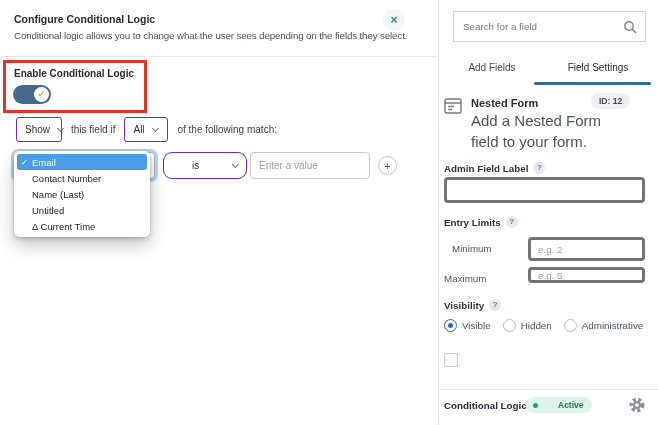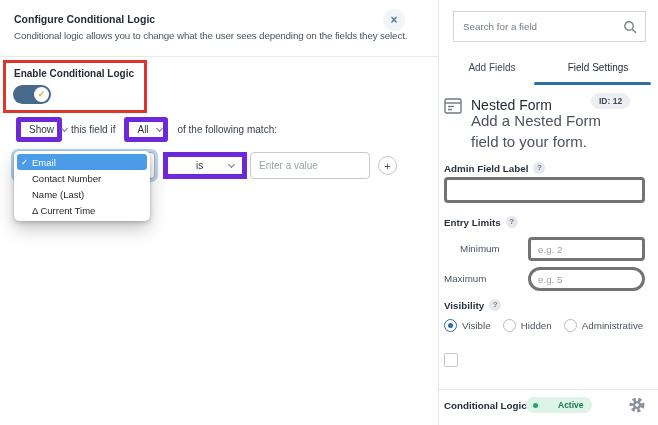--- a/index.html
+++ b/index.html
@@ -15,27 +15,27 @@
   .close-btn { position:absolute; left:383px; top:9px; width:22px; height:22px; border:none; border-radius:50%;
     background:#f2f5f7; color:#3d7fa6; font-size:12px; font-weight:700; line-height:22px; text-align:center; cursor:pointer; }
   .modal-desc { position:absolute; left:14px; top:30px; font-size:9.8px; letter-spacing:-0.15px; color:#4b545e; white-space:nowrap; }
   .divider { position:absolute; left:0; top:56px; width:438px; height:1px; background:#e7e9ec; }
   .red-highlight { position:absolute; left:3px; top:60px; width:144px; height:53px; border:3px solid #e0352b; pointer-events:none; }
   .enable-label { position:absolute; left:14px; top:68px; font-size:10px; font-weight:700; color:#262c36; }
   .toggle { position:absolute; left:13px; top:85px; width:38px; height:19px; border-radius:10px; background:#47698c; cursor:pointer; }
   .toggle-knob { position:absolute; right:2px; top:2px; width:15px; height:15px; border-radius:50%; background:#fff; }
   .toggle-tick { display:block; font-size:9px; line-height:15px; text-align:center; color:#e2a23c; font-weight:700; }
   .logic-row { position:absolute; left:16px; top:117px; display:flex; align-items:center; gap:9px; font-size:10px; color:#3a424d; }
-  .select { height:25px; border:5px solid #6d28d9; border-radius:3px; background:#fff; display:inline-flex;
+  .select { height:25px; border:1px solid #6d28d9; border-radius:3px; background:#fff; display:inline-flex;
     align-items:center; gap:8px; padding:0 8px; font-size:10px; color:#2f353d; cursor:pointer; }
   .chev { width:5px; height:5px; border-right:1.4px solid #6f7984; border-bottom:1.4px solid #6f7984;
     transform:rotate(45deg); margin-top:-3px; flex:none; }
   .field-select { position:absolute; left:14px; top:152px; width:141px; height:27px; background:#fff;
     border:1px solid #a9b2bb; border-radius:4px; box-shadow:0 0 0 3px rgba(116,170,225,.5); cursor:pointer; }
-  .op-select { position:absolute; left:163px; top:152px; width:84px; height:27px; justify-content:space-between; border-radius:0;padding-left:28px; }
+  .op-select { position:absolute; left:163px; top:152px; width:84px; height:27px; justify-content:space-between; border-radius:9px;padding-left:28px; }
   .value-input { position:absolute; left:250px; top:152px; width:120px; height:27px; border:1px solid #c6cace;
     border-radius:4px; padding:0 8px; font-size:10px; color:#2f353d; outline:none; }
   .value-input::placeholder { color:#9aa1aa; }
   .plus-btn { position:absolute; left:378px; top:156px; width:19px; height:19px; border-radius:50%;
     border:1px solid #c2c7cc; background:#fff; color:#4a525c; font-size:11px; line-height:16px; text-align:center; cursor:pointer; }
   .dropdown { position:absolute; left:14px; top:151px; width:136px; background:#fff; border-radius:5px; z-index:5;
     padding:3px; box-shadow:0 0 0 0.5px rgba(0,0,0,.08), 0 2px 5px rgba(0,0,0,.18), 0 8px 18px rgba(0,0,0,.22); }
   .dd-item { height:16px; display:flex; align-items:center; font-size:9.5px; color:#23272c; border-radius:3px; padding:0 4px; cursor:pointer; }
   .dd-check { width:11px; font-size:8.5px; flex:none; }
   .dd-item.selected { background:#4b9ce8; color:#fff; }
@@ -43,33 +43,33 @@
   .sidebar { position:absolute; left:438px; top:0; width:220px; height:425px; background:#fff; border-left:1px solid #e2e5e9; }
   .search-box { position:absolute; left:14px; top:11px; width:193px; height:31px; border:1px solid #d2d6db; border-radius:0; background:#fff; }
   .search-input { position:absolute; left:9px; top:0; width:155px; height:29px; border:none; outline:none; font-size:9.8px; color:#3a424d; background:transparent; }
   .search-input::placeholder { color:#717a84; }
   .search-icon { position:absolute; right:8px; top:8px; }
   .tabs { position:absolute; left:0; top:56px; width:212px; display:flex; }
   .tab { flex:1; text-align:center; font-size:10px; color:#40495a; padding:6px 0 12px; cursor:pointer; position:relative; }
   .tab.active { color:#262c36; }
   .tab-underline { position:absolute; left:95px; top:82px; width:117px; height:3px; background:#2f6fa3; border-radius:2px; }
   .nested-icon { position:absolute; left:5px; top:98px; }
-  .field-name { position:absolute; left:32px; top:97px; font-size:14px; font-weight:400; color:#262c36; }
+  .field-name { position:absolute; left:32px; top:97px; font-size:11px; font-weight:700; color:#262c36; }
   .id-badge { position:absolute; left:152px; top:93px; padding:3px 8px; background:#eceef1; border-radius:10px;
     font-size:8.5px; font-weight:700; color:#40495a; }
   .field-desc { position:absolute; left:32px; top:110px; width:152px; font-size:15px; line-height:1.4; color:#4b545e; }
   .setting-label { position:absolute; font-size:9.8px; font-weight:700; color:#2b323e; display:flex; align-items:center; gap:5px; }
   .help { display:inline-block; width:12px; height:12px; border-radius:50%; background:#e4e8ec; color:#707a86;
     font-size:8px; font-weight:700; line-height:12px; text-align:center; cursor:pointer; }
   .text-input { position:absolute; border:3px solid #737373; border-radius:4px; font-size:9.8px; padding:0 7px; outline:none; color:#3a424d; }
   .text-input::placeholder { color:#9aa1aa; }
   .admin-input { left:5px; top:177px; width:201px; height:26px; }
   .row-label { position:absolute; font-size:9.8px; color:#4b545e; }
   .min-input { left:89px; top:237px; width:117px; height:24px; }
-  .max-input { left:89px; top:267px; width:117px; height:24px;border-radius:12px; }
+  .max-input { left:89px; top:267px; width:117px; height:16px; }
   .radio-row { position:absolute; left:5px; top:319px; display:flex; align-items:center; font-size:9.8px; color:#4b545e; }
   .radio { width:13px; height:13px; border:1px solid #b6bcc3; border-radius:50%; margin-right:5px; position:relative; cursor:pointer; flex:none; background:#fff; }
   .radio.checked { border-color:#2e6ba4; }
   .radio.checked::after { content:""; position:absolute; left:3px; top:3px; width:5px; height:5px; border-radius:50%; background:#2e6ba4; }
   .radio-label { margin-right:12px; }
   .dyn-row { position:absolute; left:5px; top:353px; display:flex; align-items:center; gap:8px; font-size:9.8px; color:#4b545e; }
   .checkbox { width:14px; height:14px; border:1px solid #c2c7cd; border-radius:2px; background:#fff; cursor:pointer; flex:none; }
   .sidebar-divider { position:absolute; left:0; top:389px; width:220px; height:1px; background:#e7e9ec; }
   .cl-label { position:absolute; left:5px; top:400px; font-size:9.8px; font-weight:700; color:#262c36; }
   .active-badge { position:absolute; left:87px; top:397px; display:flex; align-items:center; gap:20px;
@@ -123,20 +123,24 @@
     <div class="dd-item">
       <span class="dd-check"></span>
       <span>Contact Number</span>
     </div>
     <div class="dd-item">
       <span class="dd-check"></span>
       <span>Name (Last)</span>
     </div>
     <div class="dd-item">
       <span class="dd-check"></span>
+      <span>Untitled</span>
+    </div>
+    <div class="dd-item">
+      <span class="dd-check"></span>
       <span>Δ Current Time</span>
     </div>
   </div>
 </section>
 
 <aside class="sidebar">
   <div class="search-box">
     <input class="search-input" placeholder="Search for a field" style="">
     <svg class="search-icon" width="14" height="14" viewBox="0 0 14 14">
       <circle cx="6" cy="6" r="4.2" fill="none" stroke="#7b828c" stroke-width="1.4"></circle>
@@ -163,21 +167,21 @@
   <div class="setting-label" style="left:5px; top:162px;">
     <span>Admin Field Label</span>
     <span class="help">?</span>
   </div>
   <input class="text-input admin-input" style="">
 
   <div class="setting-label" style="left:5px; top:216px;">
     <span>Entry Limits</span>
     <span class="help">?</span>
   </div>
-  <span class="row-label" style="left:21px; top:243px;">Minimum</span>
+  <span class="row-label" style="left:13px; top:243px;">Minimum</span>
   <input class="text-input min-input" placeholder="e.g. 2" style="">
   <span class="row-label" style="left:5px; top:273px;">Maximum</span>
   <input class="text-input max-input" placeholder="e.g. 5" style="">
 
   <div class="setting-label" style="left:5px; top:299px;">
     <span>Visibility</span>
     <span class="help">?</span>
   </div>
   <div class="radio-row">
     <span class="radio checked"></span>

